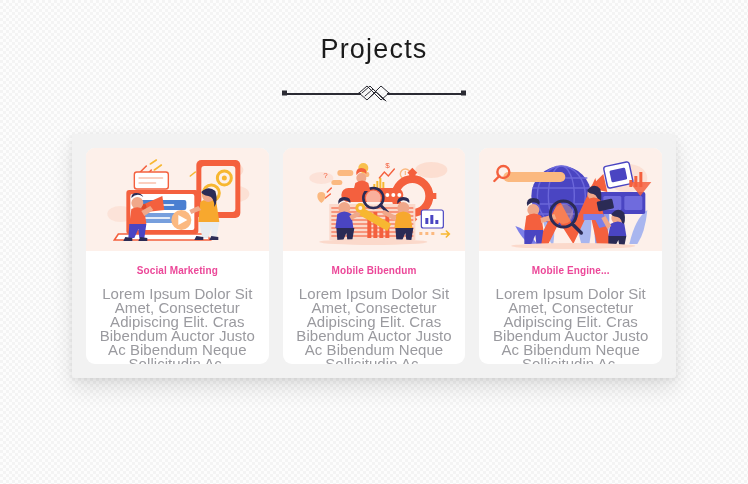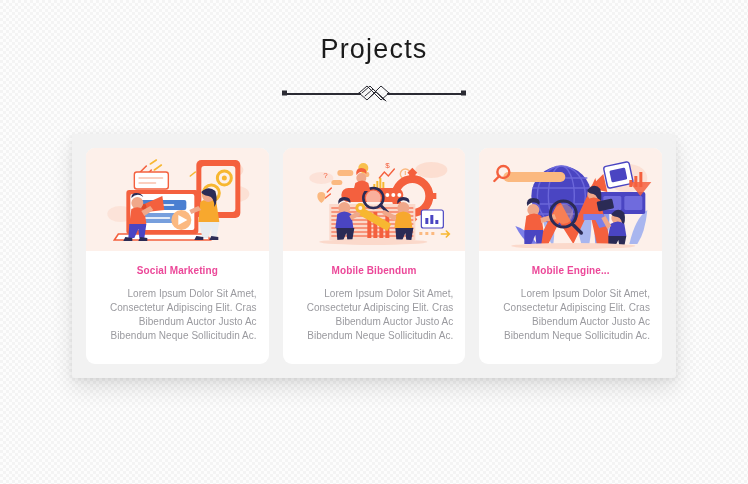--- a/index.html
+++ b/index.html
@@ -116,25 +116,24 @@
     font-size: 10px;
     font-weight: 700;
     color: #ec4899;
     letter-spacing: .1px;
     margin-bottom: 11px;
     white-space: nowrap;
     overflow: hidden;
     text-overflow: ellipsis;
   }
   .card-desc {
-    font-size: 10px;
+    font-size: 15px;
     line-height: 14px;
     color: #9a9a9f;
     letter-spacing: .05px;
-    text-align: right;
   }
 </style>
 </head>
 <body>
 
 <header class="page-header">
   <h1 class="page-title">Projects</h1>
 
   <div class="divider">
     <span class="divider-cap left"></span>

